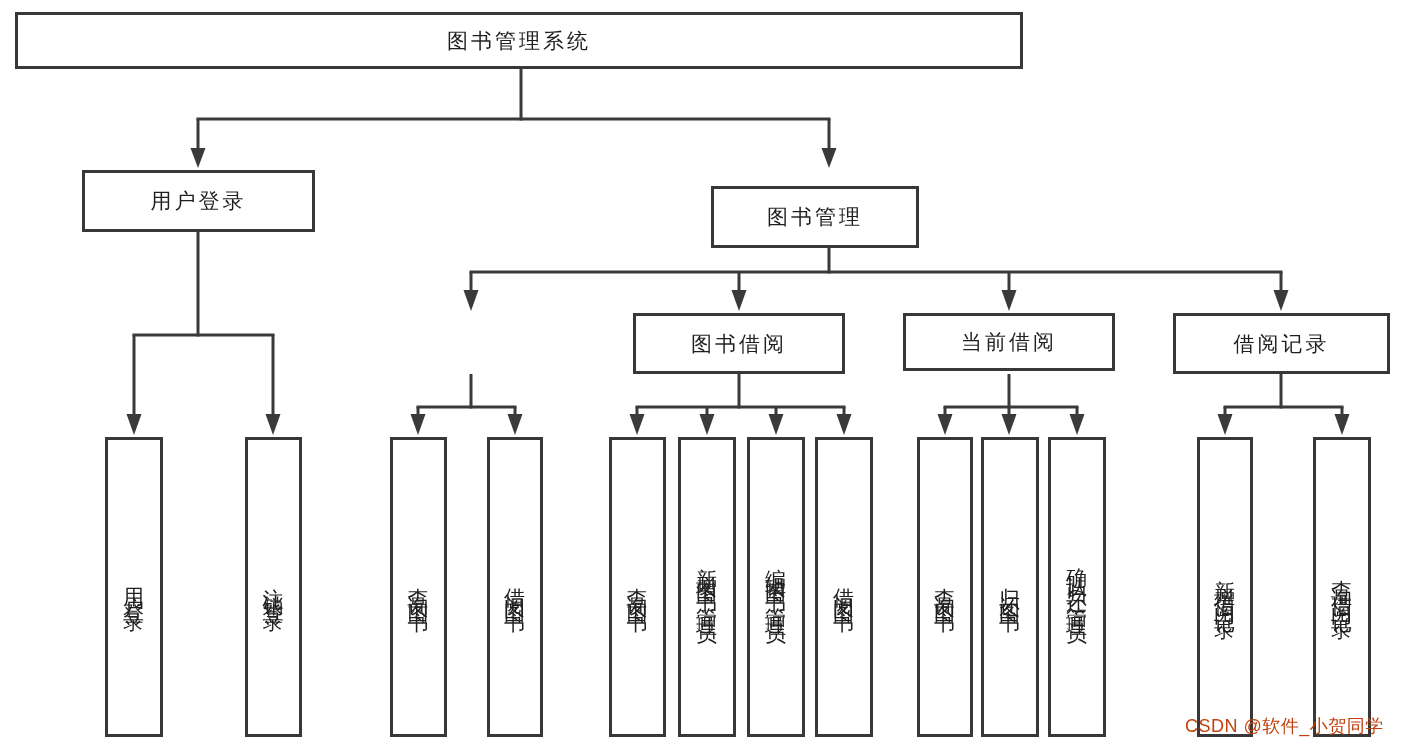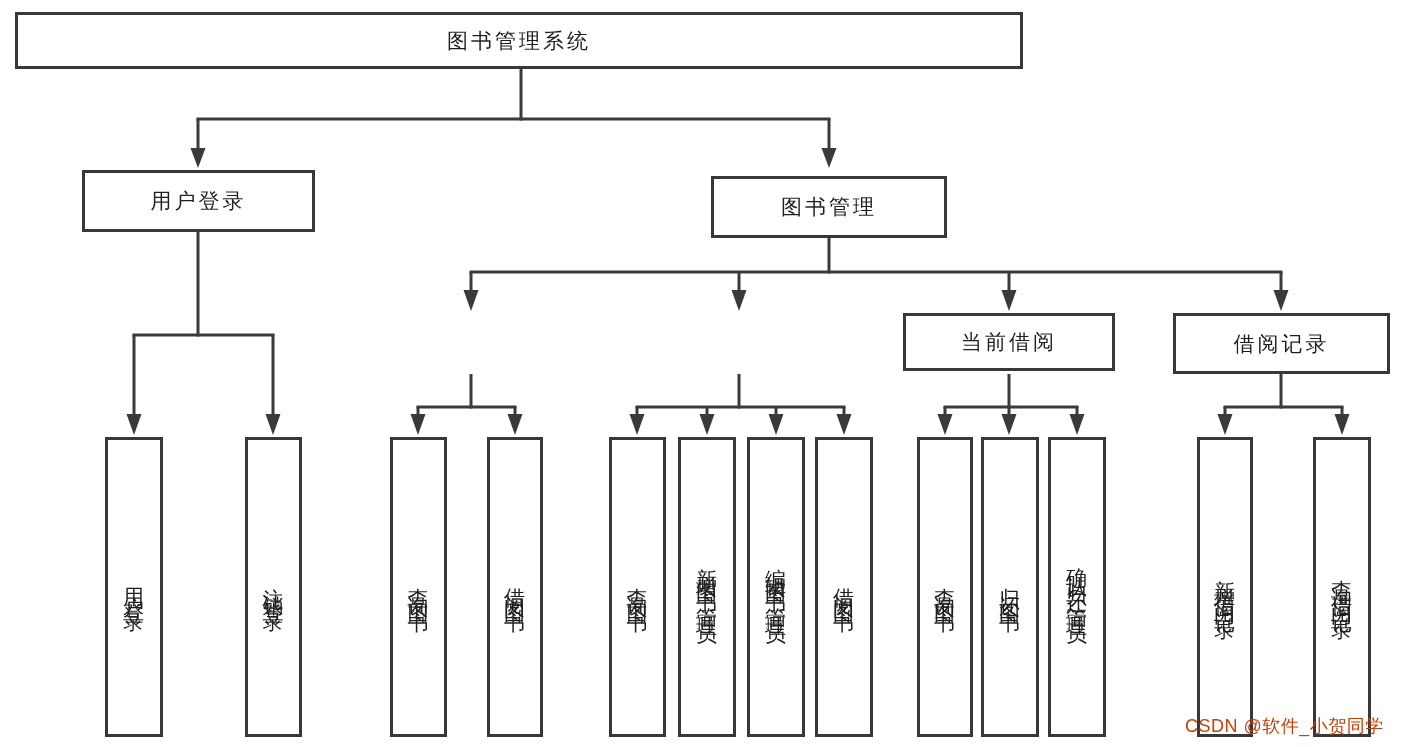--- a/index.html
+++ b/index.html
@@ -130,24 +130,27 @@
     </g>
   </svg>
 
   <div class="node" style="left:15px; top:12px; width:1008px; height:57px">
     <span class="hlabel">图书管理系统</span>
   </div>
 
   <div class="node" style="left:82px; top:170px; width:233px; height:62px">
     <span class="hlabel">用户登录</span>
   </div>
-  <div class="node" style="left:711px; top:176px; width:236px; height:62px">
+  <div class="node" style="left:711px; top:186px; width:208px; height:62px">
     <span class="hlabel">图书管理</span>
   </div>
 
+  <div class="node" style="left:633px; top:313px; width:212px; height:61px">
+    <span class="hlabel">图书借阅</span>
+  </div>
   <div class="node" style="left:903px; top:313px; width:212px; height:58px">
     <span class="hlabel">当前借阅</span>
   </div>
   <div class="node" style="left:1173px; top:313px; width:217px; height:61px">
     <span class="hlabel">借阅记录</span>
   </div>
 
   <div class="node vbox" style="left:105px; width:58px">
     <span class="vlabel">用户登录</span>
   </div>

